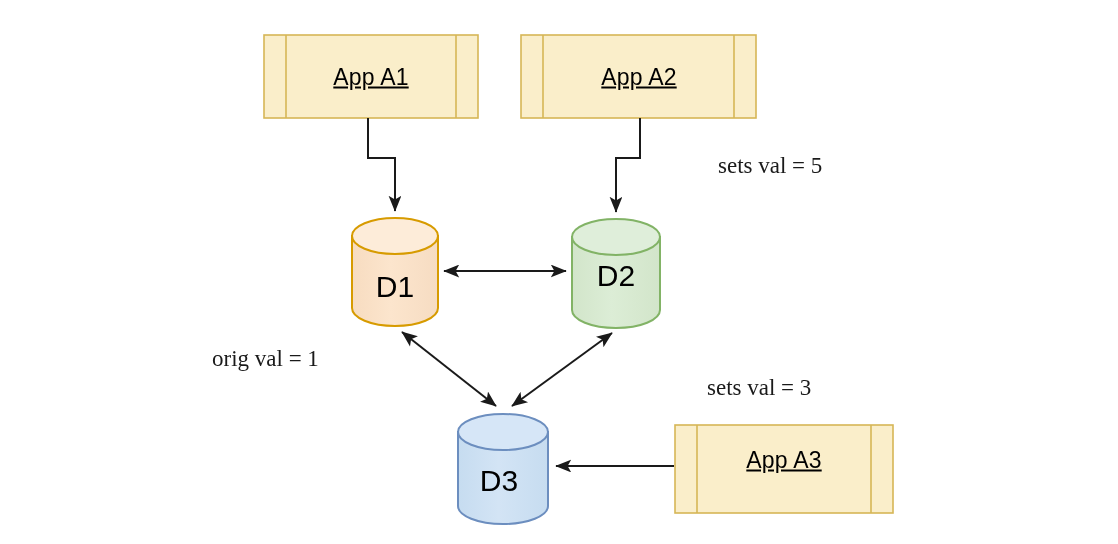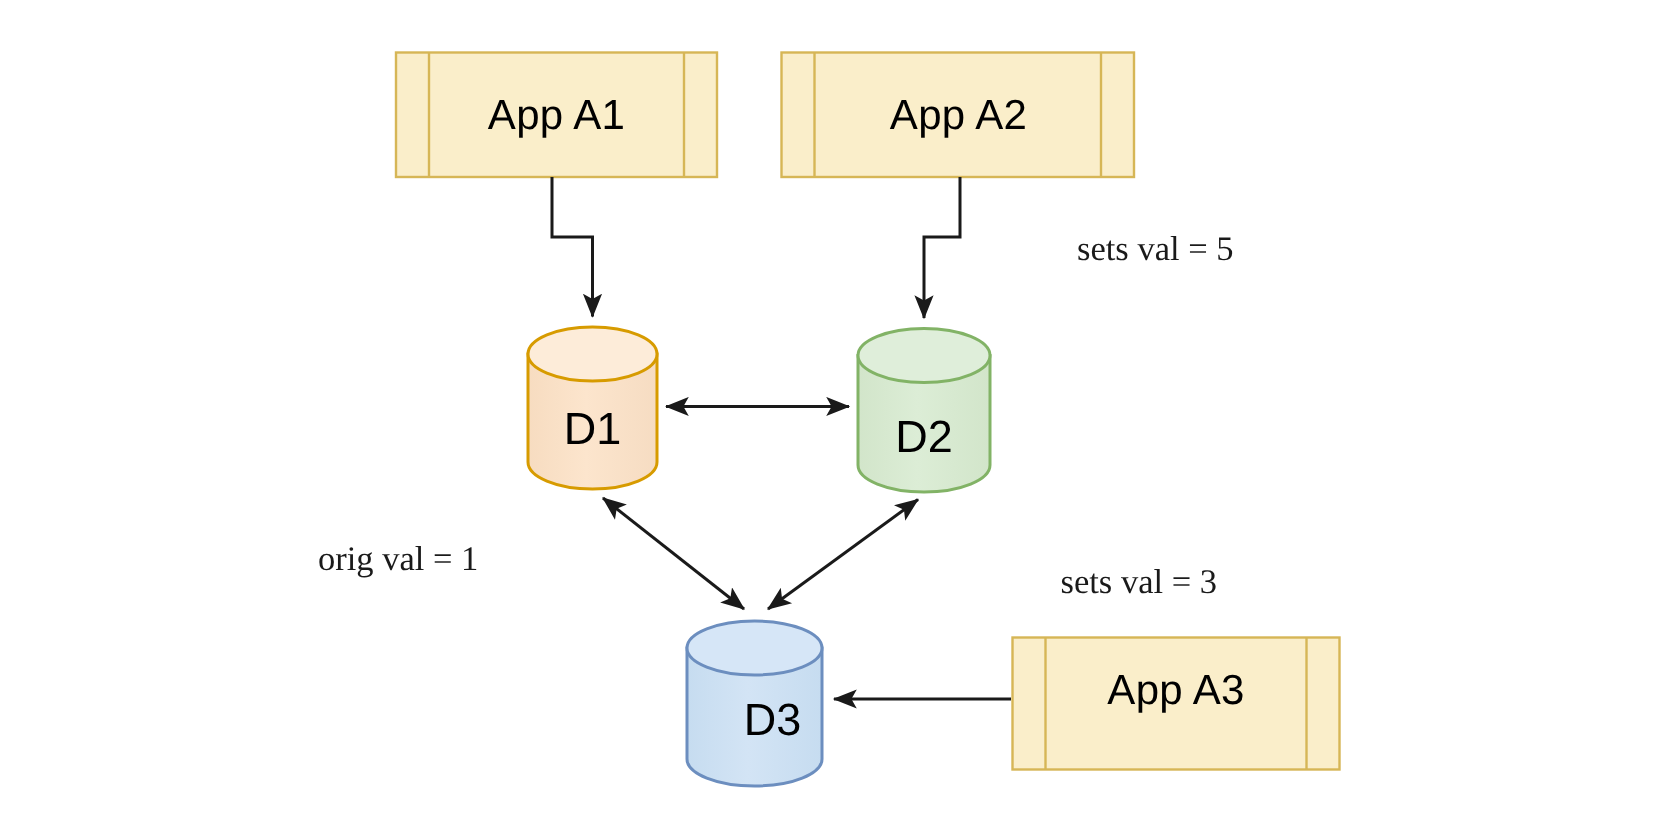--- a/index.html
+++ b/index.html
@@ -21,22 +21,23 @@
     height: 544px;
   }
   .node-label {
     position: absolute;
     pointer-events: none;
     white-space: nowrap;
     color: #000000;
     font-family: "Liberation Sans", sans-serif;
   }
   .app-label {
-    font-size: 28px;
+    font-size: 23px;
     letter-spacing: 0.2px;
+    text-decoration: underline;
   }
   .db-label {
     font-size: 30px;
   }
   .annotation {
     position: absolute;
     white-space: nowrap;
     color: #1a1a1a;
     font-family: "Liberation Serif", serif;
     font-size: 23px;
@@ -120,21 +121,21 @@
 </svg>
 
 <div class="node-label app-label centered" style="left:371px; top:77px;">App A1</div>
 
 <div class="node-label app-label centered" style="left:639px; top:77px;">App A2</div>
 
 <div class="node-label app-label centered" style="left:784px; top:460px;">App A3</div>
 
 <div class="node-label db-label centered" style="left:395px; top:287px;">D1</div>
 
-<div class="node-label db-label centered" style="left:616px; top:292px;">D2</div>
+<div class="node-label db-label centered" style="left:616px; top:276px;">D2</div>
 
-<div class="node-label db-label centered" style="left:515px; top:481px;">D3</div>
+<div class="node-label db-label centered" style="left:499px; top:481px;">D3</div>
 
 <div class="annotation" style="left:718px; top:153px;">sets val = 5</div>
 
-<div class="annotation" style="left:212px; top:346px;margin-top:14px;">orig val = 1</div>
+<div class="annotation" style="left:212px; top:346px;">orig val = 1</div>
 
 <div class="annotation" style="left:707px; top:375px;">sets val = 3</div>
 
 </body></html>

